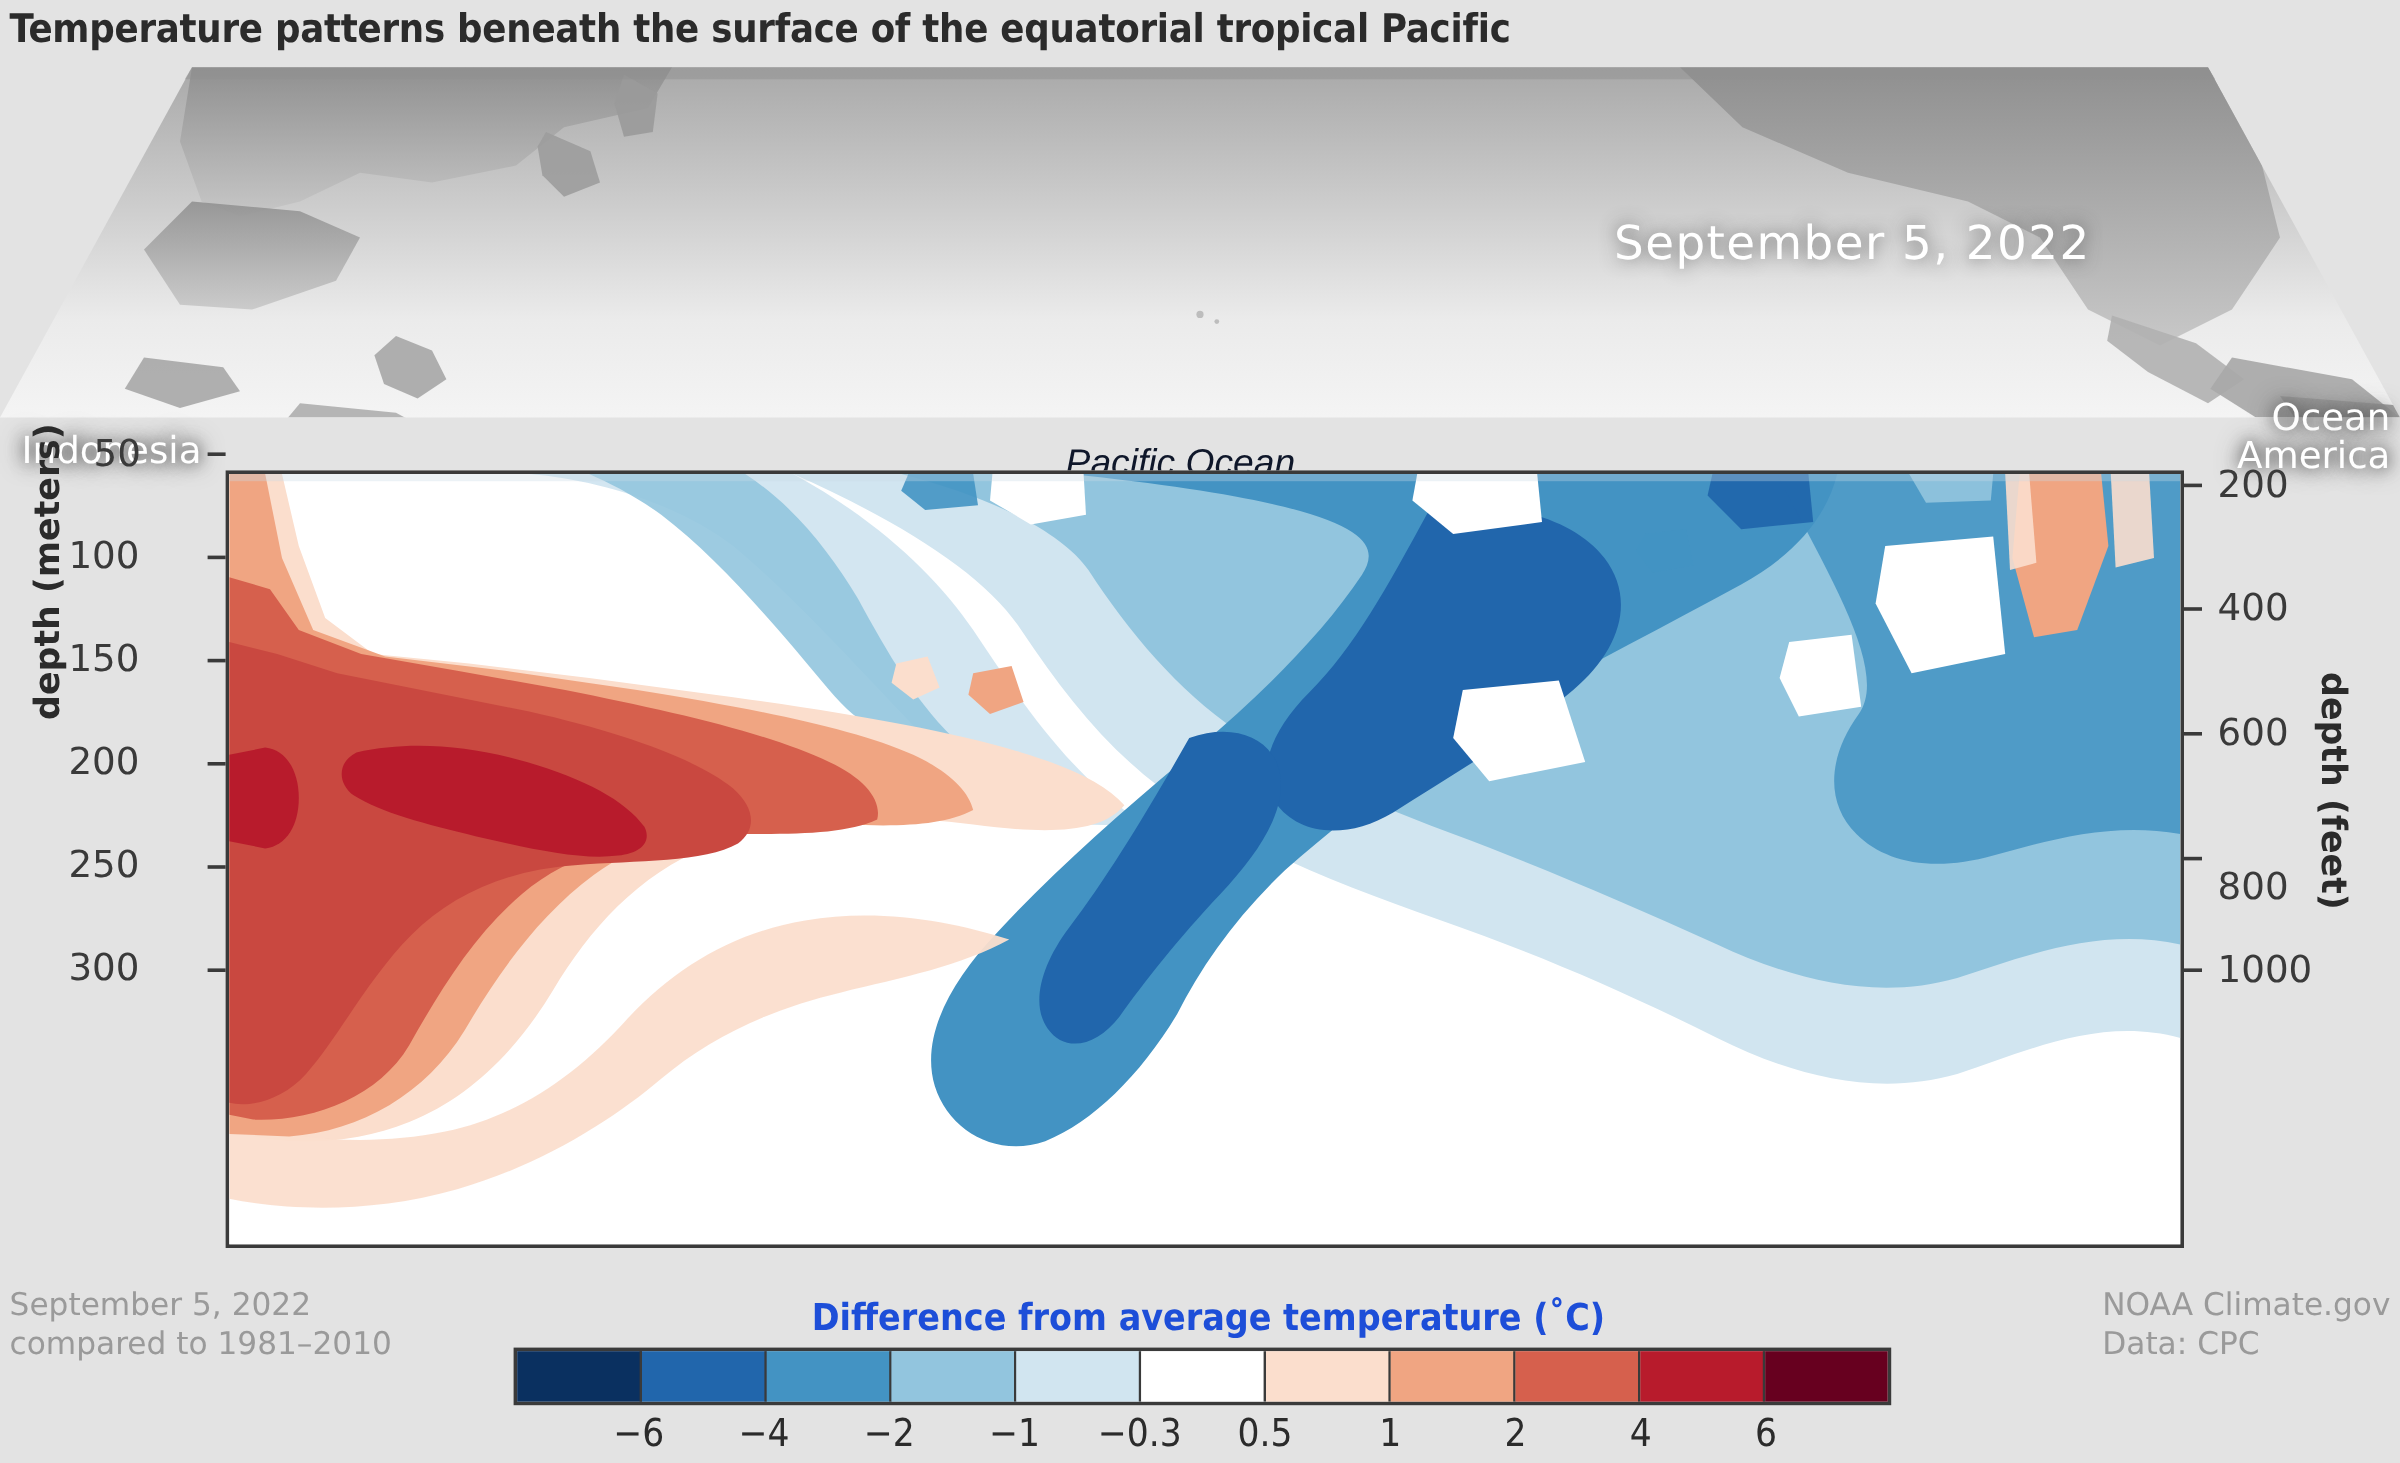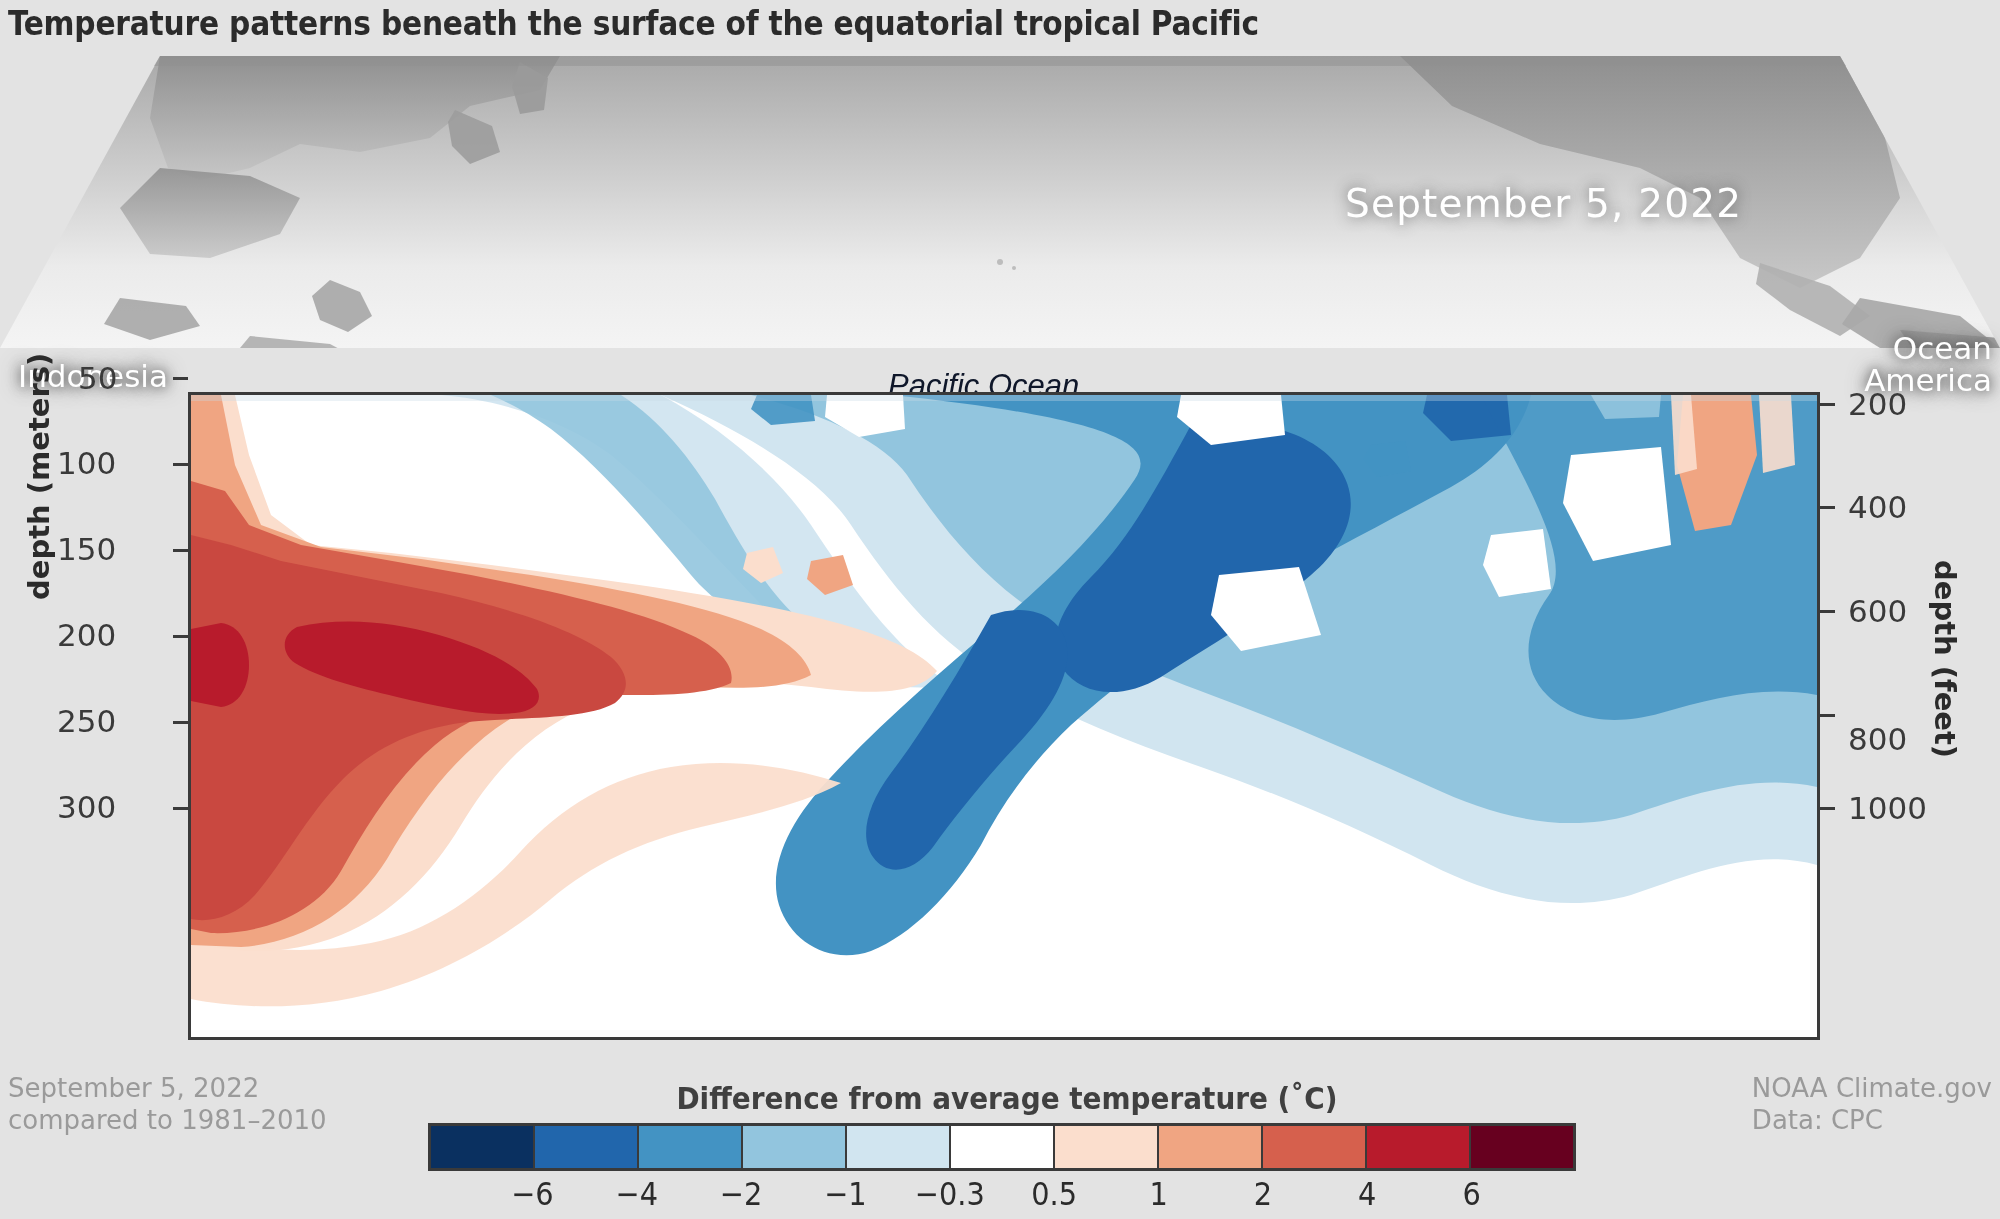--- a/index.html
+++ b/index.html
@@ -108,21 +108,21 @@
   #footer-left  { left: 8px; top: 1073px; }
   #footer-right { right: 8px; top: 1073px; text-align: left; }
 
   
   #cbar-title {
     position: absolute;
     left: 0; right: 0; top: 1080px;
     text-align: center;
     font-size: 31px;
     font-weight: bold;
-    color: #404040;
+    color: #1d4ed8;
     font-family: "DejaVu Sans Condensed", "Liberation Sans", sans-serif;
     padding-left: 14px;
   }
   #cbar-swatches {
     position: absolute;
     left: 428px; top: 1123px;
     width: 1148px; height: 48px;
     display: flex;
     border: 3px solid #3a3a3a;
   }

